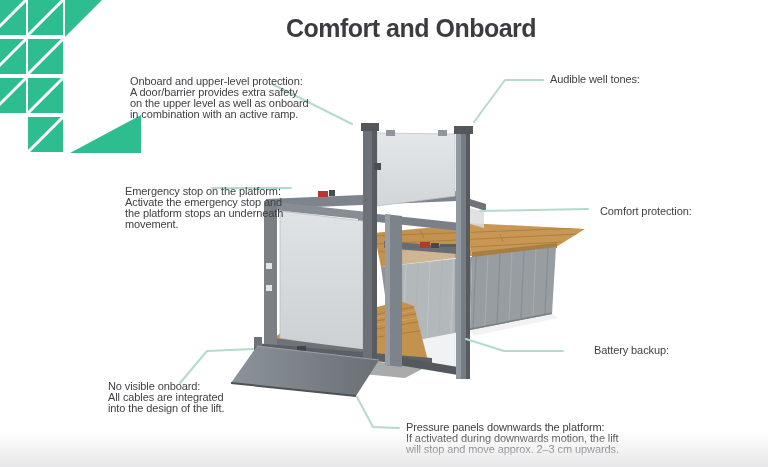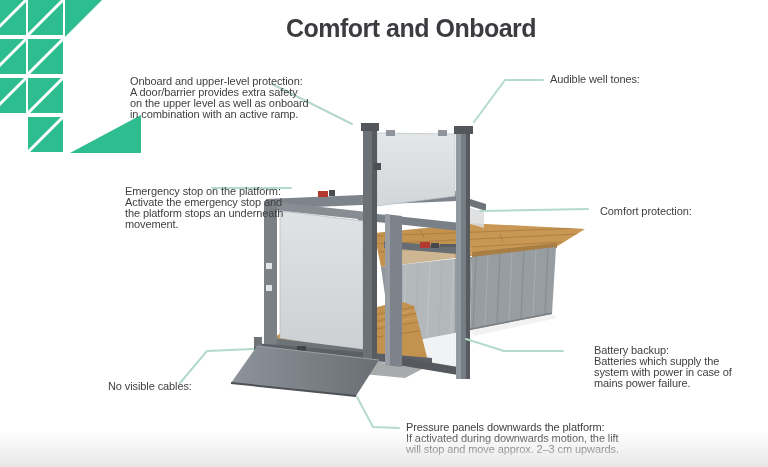--- a/index.html
+++ b/index.html
@@ -225,28 +225,27 @@
     <span>Activate the emergency stop and
 the platform stops an underneath
 movement.</span>
   </div>
 
   <div class="callout" style="left:600px;top:206px;">
     <span>Comfort protection:</span>
   </div>
 
   <div class="callout" style="left:108px;top:381px;">
-    <span>No visible cables:</span>
+    <span>No visible onboard:</span>
+    <span>All cables are integrated
+into the design of the lift.</span>
   </div>
 
   <div class="callout" style="left:570px;top:345px;margin-left:24px;">
     <span>Battery backup:</span>
-    <span>Batteries which supply the
-system with power in case of
-mains power failure.</span>
   </div>
 
   <div class="callout" style="left:406px;top:422px;">
     <span>Pressure panels downwards the platform:</span>
     <span>If activated during downwards motion, the lift
 will stop and move approx. 2–3 cm upwards.</span>
   </div>
 
   <div class="bottom-fade"></div>
 </div>

